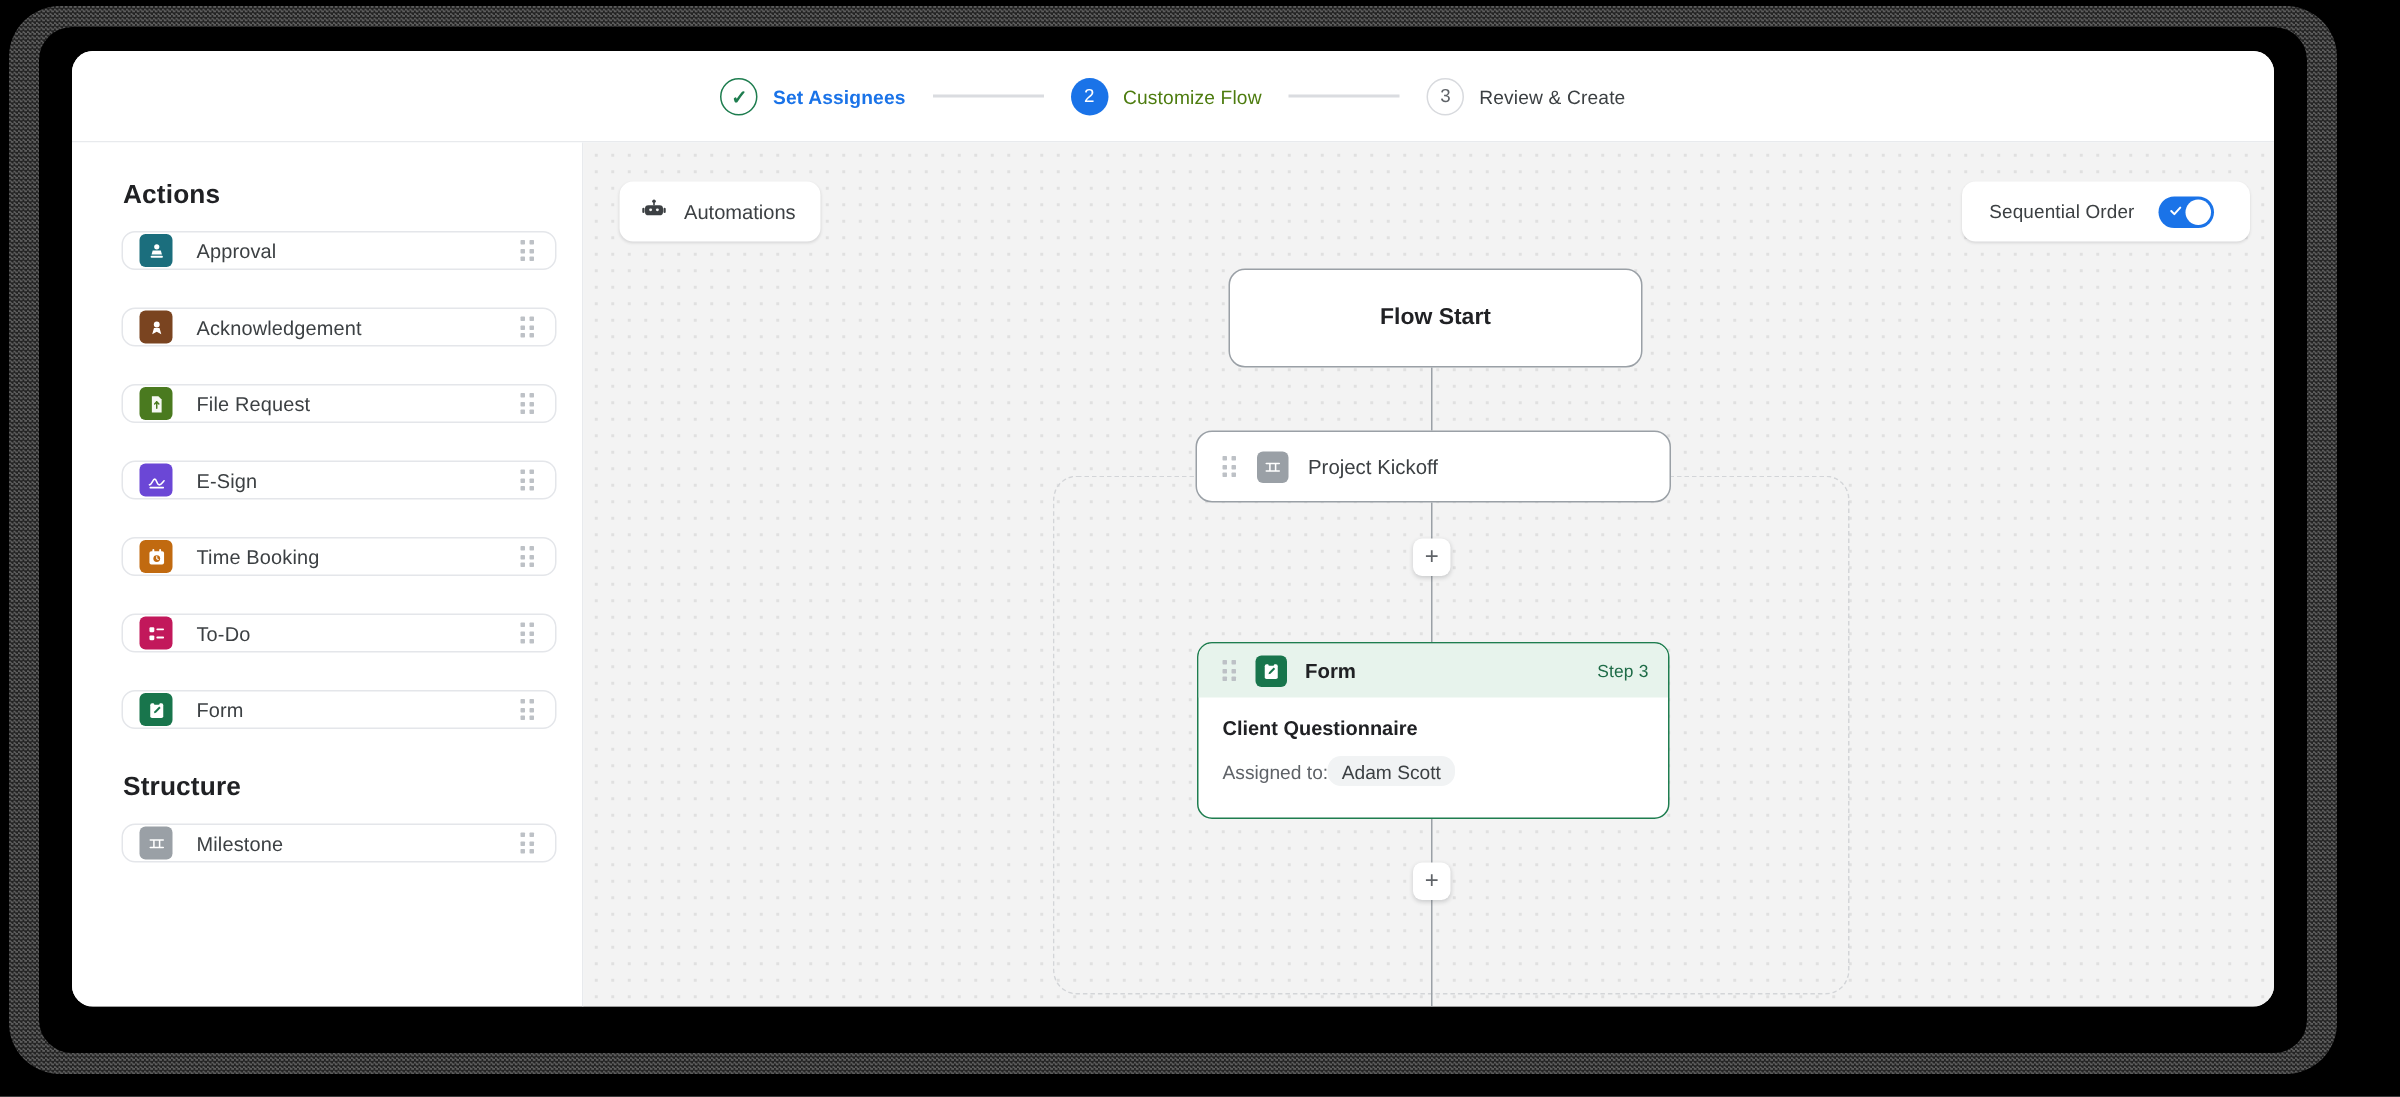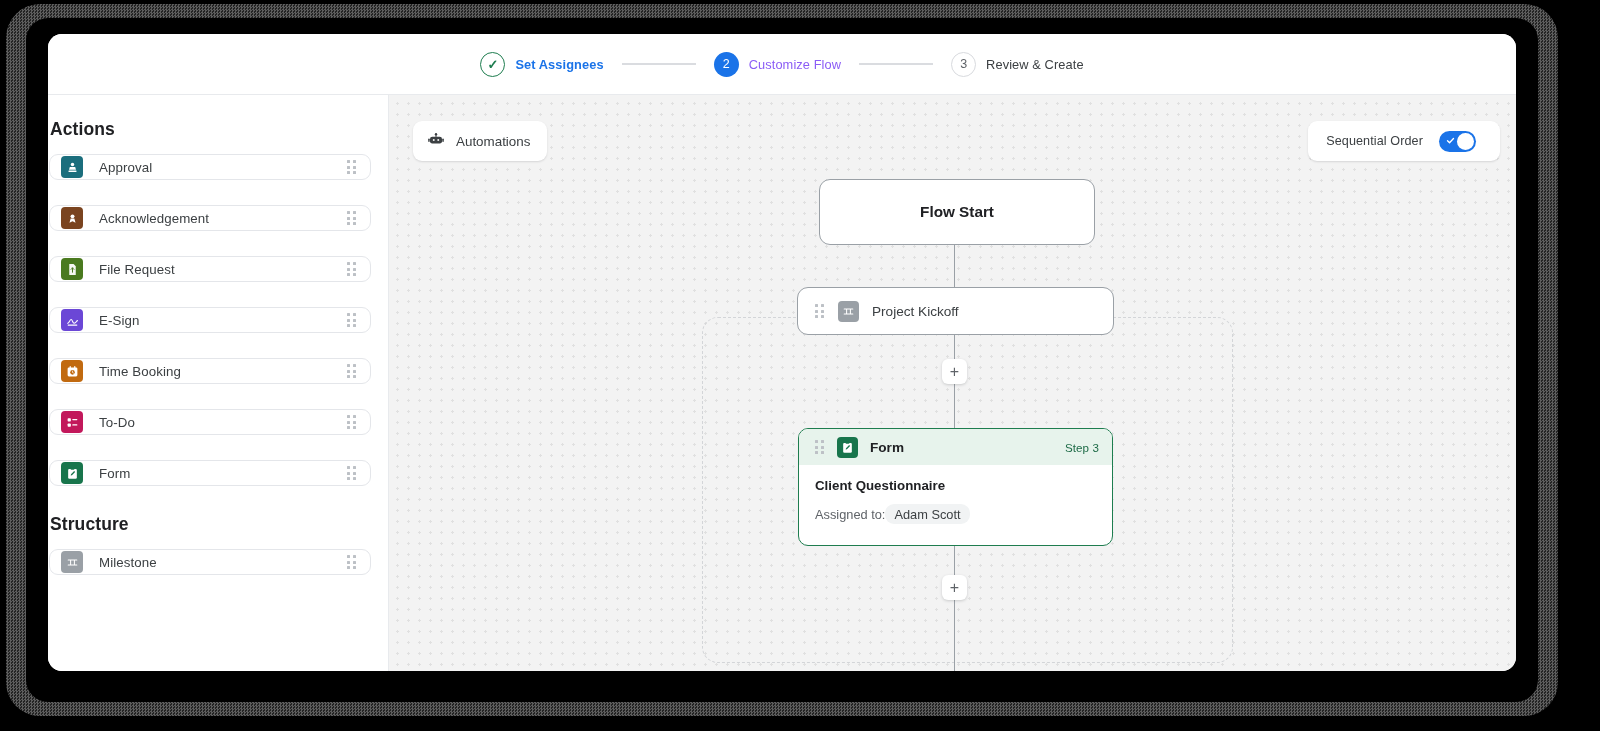--- a/index.html
+++ b/index.html
@@ -55,34 +55,34 @@
     width: 25px; height: 25px; border-radius: 50%;
     display: flex; align-items: center; justify-content: center;
     font-size: 12.5px; font-weight: 500;
     flex: 0 0 auto;
   }
   .step-circle.done { border: 1.6px solid #1e7d4f; color: #1e7d4f; background: #fff; }
   .step-circle.active { background: #1a73e8; color: #fff; }
   .step-circle.todo { border: 1.4px solid #d8dade; color: #5f6368; background: #fff; }
   .step-label { font-size: 12.8px; letter-spacing: .1px; }
   .step-label.done { color: #1a73e8; font-weight: 700; }
-  .step-label.active { color: #8b5cf6; font-weight: 400; }
+  .step-label.active { color: #4d7c0f; font-weight: 400; }
   .step-label.todo { color: #3c4043; font-weight: 400; }
   .step-connector { width: 74px; height: 1.4px; background: #dadce0; margin: 0 18px; }
   .check-glyph { font-size: 13px; line-height: 1; font-weight: 700; }
 
   
   #body-split { display: flex; height: 576px; }
 
   
   #sidebar {
     width: 341px;
     background: #fff;
     border-right: 1px solid #e8eaed;
-    padding: 24px 17px 0 1px;
+    padding: 24px 17px 0 33px;
     flex: 0 0 auto;
   }
   .section-title {
     font-size: 17.5px; font-weight: 700; color: #202124;
     margin: 0 0 14px 1px; letter-spacing: .1px;
   }
   .section-title.second { margin-top: 28px; }
   .palette-item {
     height: 26px;
     border: 1px solid #e4e6ea;

